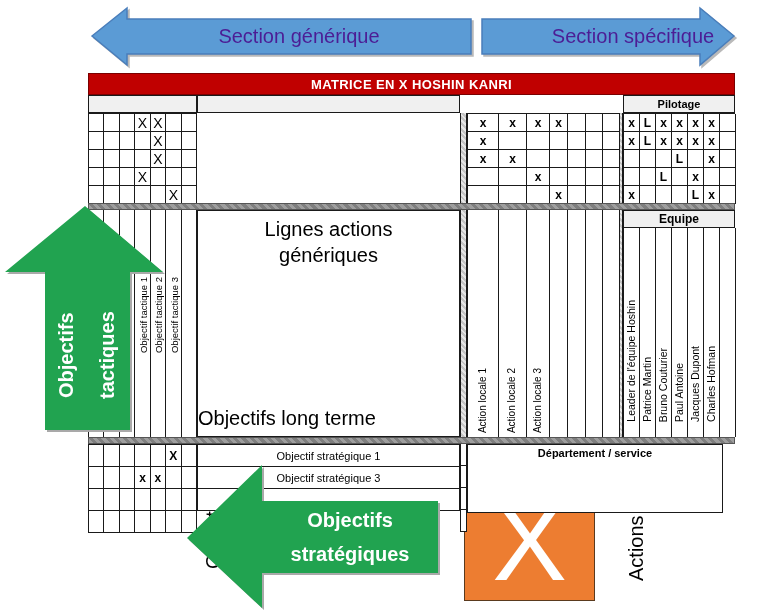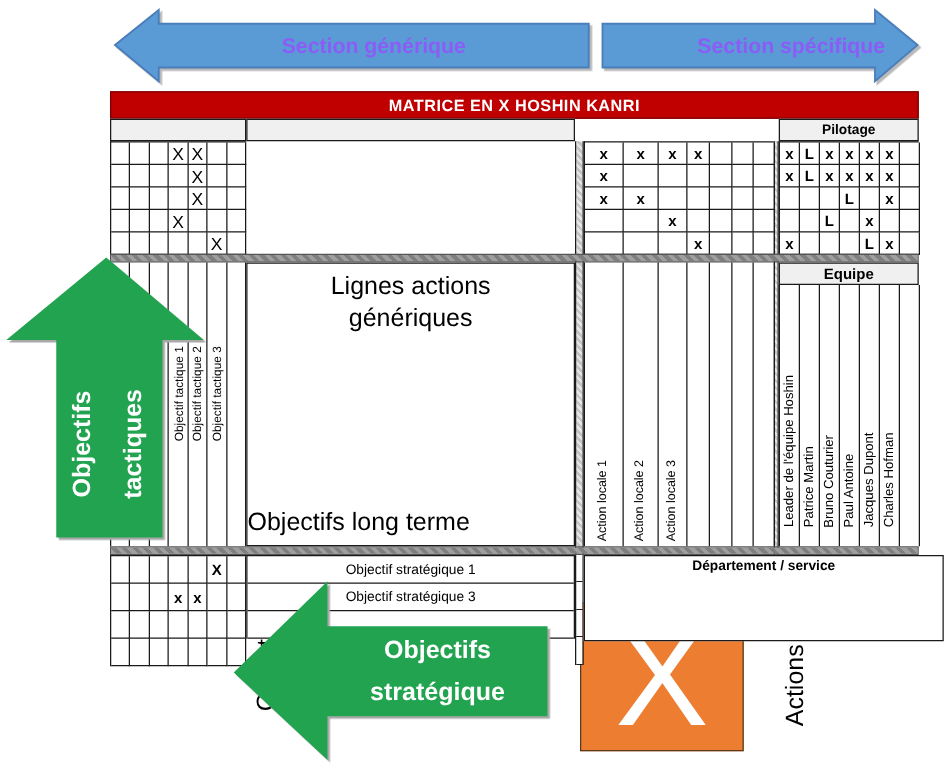--- a/index.html
+++ b/index.html
@@ -16,21 +16,21 @@
     font-family:"Liberation Sans", sans-serif;color:#000;
   }
   .abs{position:absolute;}
   .pre{white-space:pre-line;}
   .flexc{display:flex;align-items:center;justify-content:center;}
 
   
   #top-arrows{left:0;top:0;width:758px;height:70px;}
   #top-arrows polygon{fill:var(--arrow-blue);stroke:var(--arrow-blue-edge);stroke-width:1.5;}
   #top-arrows{filter:drop-shadow(2px 2px 0 #b9b9b9);}
-  .blue-arrow-label{color:#8b5cf6;font-weight:bold;font-size:17px;}
+  .blue-arrow-label{color:#4c1d95;font-weight:normal;font-size:20px;}
 
   
   #banner{left:88px;top:73px;width:647px;height:22px;background:var(--banner-red);
     border:1px solid #7a0000;box-sizing:border-box;color:#fff;font-weight:bold;font-size:13px;letter-spacing:.4px;}
 
   
   .hcell{top:95px;height:18px;background:#f0f0f0;border:1px solid var(--line);box-sizing:border-box;
     font-weight:bold;font-size:11px;white-space:nowrap;overflow:hidden;}
 
   
@@ -76,21 +76,21 @@
 
   
   .vlabel{position:absolute;writing-mode:vertical-rl;transform:rotate(180deg);white-space:nowrap;font-size:9.5px;width:12px;text-align:left;}
   .vlabel.locale{font-size:10px;}
   .vlabel.name{font-size:10.5px;width:13px;}
 
   
   #equipe-header{left:623px;top:210px;width:112px;height:18px;background:#f0f0f0;border:1px solid var(--line);box-sizing:border-box;font-weight:bold;font-size:12px;}
 
   
-  #dept-box{left:467px;top:444px;width:288px;height:69px;background:#fff;border:1px solid var(--line);box-sizing:border-box;
+  #dept-box{left:467px;top:444px;width:256px;height:69px;background:#fff;border:1px solid var(--line);box-sizing:border-box;
     font-weight:bold;font-size:11px;display:flex;justify-content:center;padding-top:2px;}
   #up-arrow-svg{left:0;top:200px;width:170px;height:235px;filter:drop-shadow(2px 2px 0 #a9a9a9);}
   #left-arrow-svg{left:180px;top:458px;width:265px;height:155px;filter:drop-shadow(2px 2px 0 #a9a9a9);}
   #up-arrow-svg polygon,#left-arrow-svg polygon{fill:var(--arrow-green);}
   #up-arrow-label{left:46px;top:282px;width:82px;height:146px;color:#fff;font-weight:bold;font-size:20px;
     writing-mode:vertical-rl;transform:rotate(180deg);text-align:center;line-height:41px;}
   #left-arrow-label{left:262px;top:501px;width:176px;height:72px;color:#fff;font-weight:bold;font-size:20px;
     display:flex;flex-direction:column;align-items:center;justify-content:center;line-height:1.7;text-align:center;}
 </style>
 </head>
@@ -328,15 +328,15 @@
   <svg id="up-arrow-svg" class="abs" viewBox="0 0 170 235">
     <polygon points="85,6 5,72 45,72 45,230 130,230 130,72 163,72"></polygon>
   </svg>
   <div id="up-arrow-label" class="abs pre">Objectifs
 tactiques</div>
 
   <svg id="left-arrow-svg" class="abs" viewBox="0 0 265 155">
     <polygon points="7,80 82,7 82,43 258,43 258,115 82,115 82,150"></polygon>
   </svg>
   <div id="left-arrow-label" class="abs pre">Objectifs
-stratégique</div>
+stratégiques</div>
 
 </div>
 
 </body></html>

